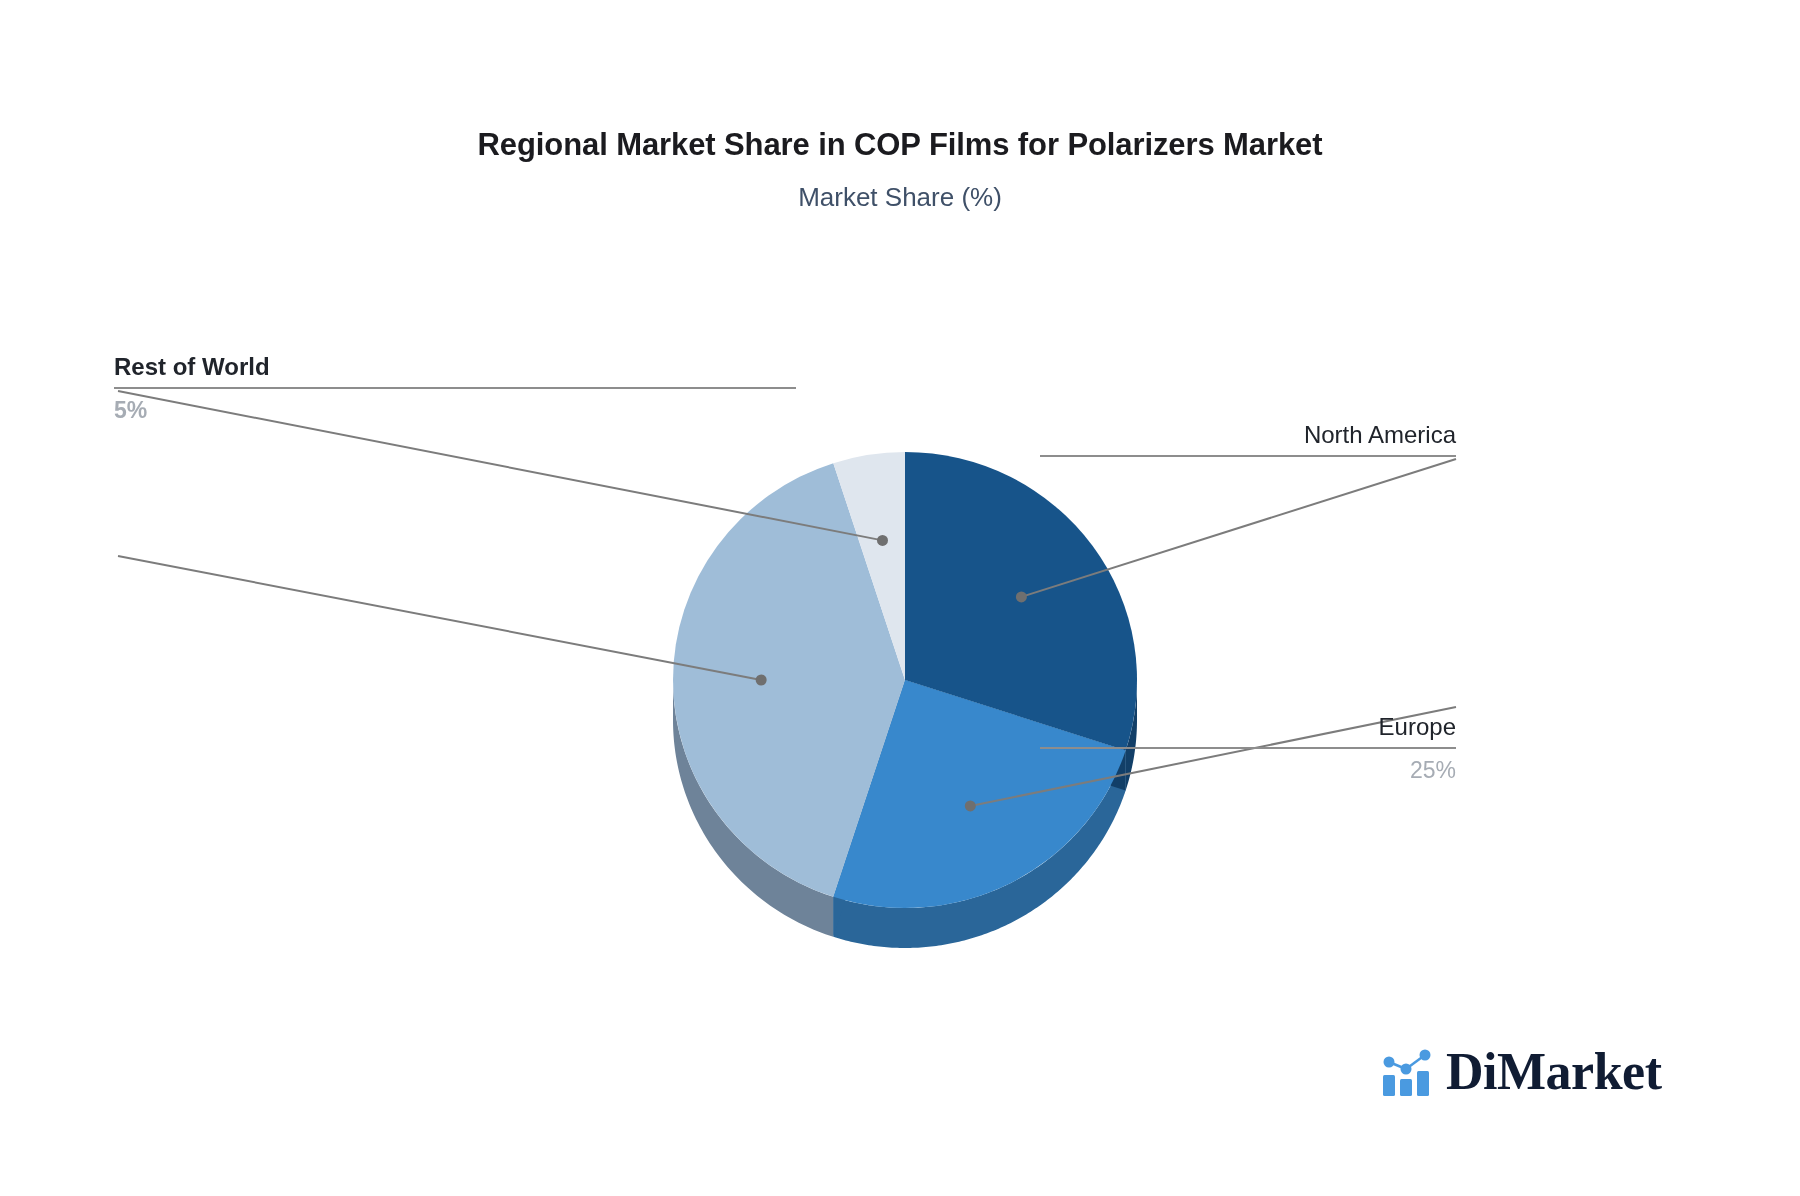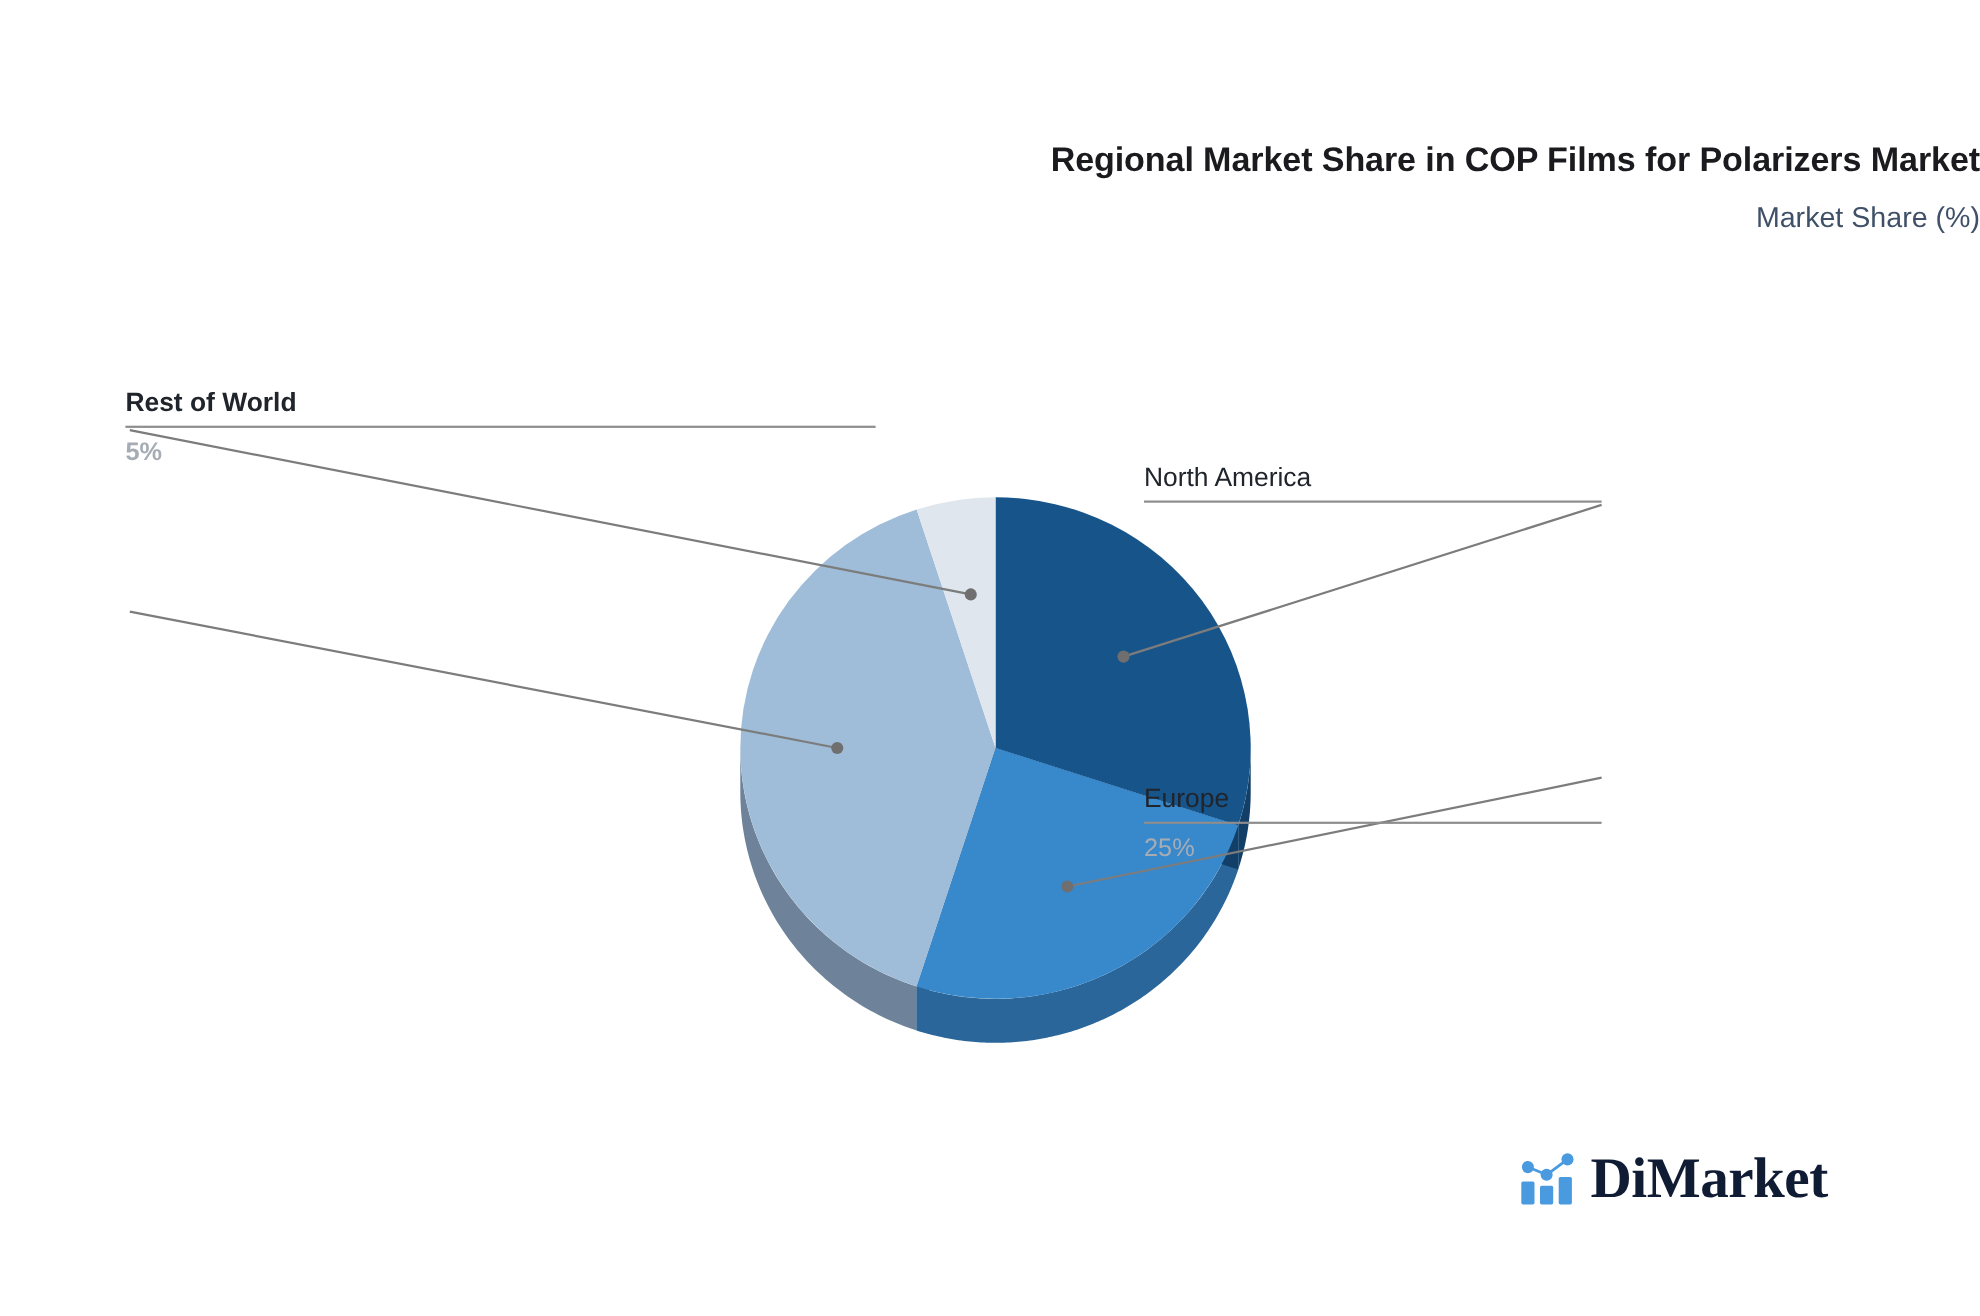--- a/index.html
+++ b/index.html
@@ -22,21 +22,21 @@
     width: 1800px;
     height: 1196px;
   }
 
   
   .title-block {
     position: absolute;
     left: 0;
     top: 126px;
     width: 1800px;
-    text-align: right;
+    text-align: center;
   }
   .chart-title {
     font-size: 31px;
     font-weight: bold;
     color: #1b1b1f;
     letter-spacing: -0.1px;
     line-height: 38px;
     margin: 0;
   }
   .chart-subtitle {
@@ -75,33 +75,34 @@
     margin-top: 5px;
     width: 100%;
   }
   .callout .cl-value {
     font-size: 23px;
     color: #a6acb4;
     line-height: 30px;
     padding-top: 6px;
   }
   .callout.left  { text-align: left; }
-  .callout.right { }
+  .callout.right { text-align: right; }
 
   #callout-rest-of-world { left: 114px; top: 352px; width: 682px; font-weight: bold; }
   #callout-asia-pacific  { left: 114px; top: 517px; width: 460px; }
   #callout-north-america { left: 1040px; top: 420px; width: 416px; }
   #callout-europe        { left: 1040px; top: 668px; width: 416px; margin-top: 44px; }
 
   
   #brand-logo {
     position: absolute;
     left: 1380px;
     top: 1046px;
     display: flex;
+    align-items: center;
     gap: 10px;
   }
   #brand-logo .logo-mark { display: block; }
   #brand-logo .logo-word {
     font-family: "Liberation Serif", serif;
     font-size: 52px;
     font-weight: bold;
     color: #101c33;
     line-height: 52px;
     letter-spacing: -0.5px;

